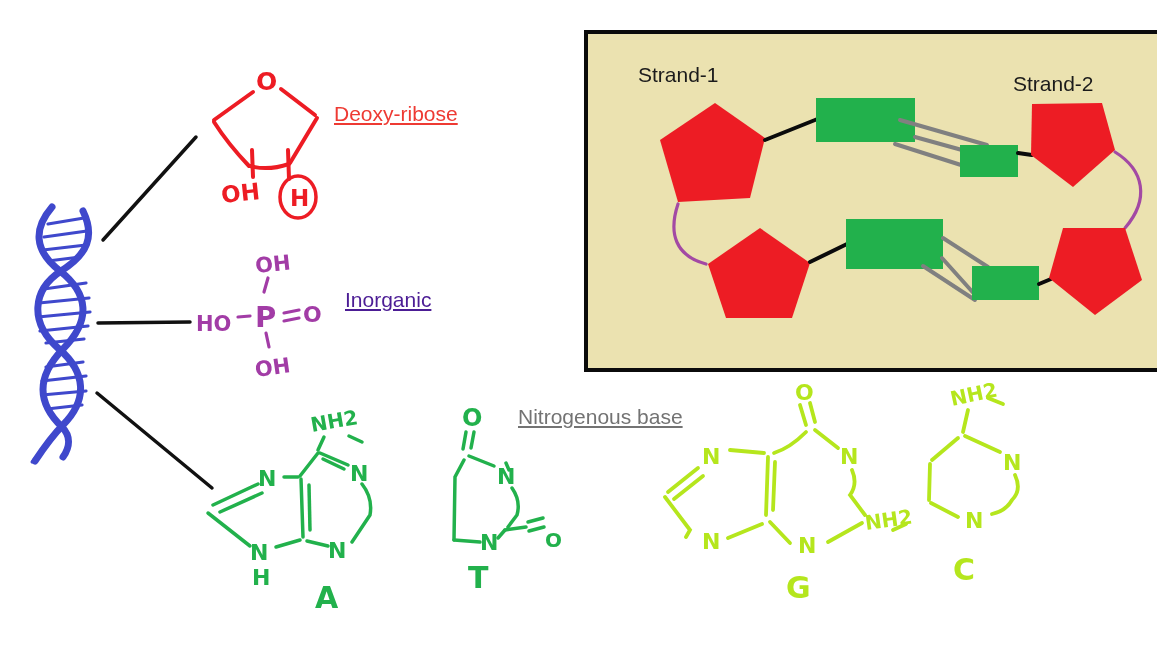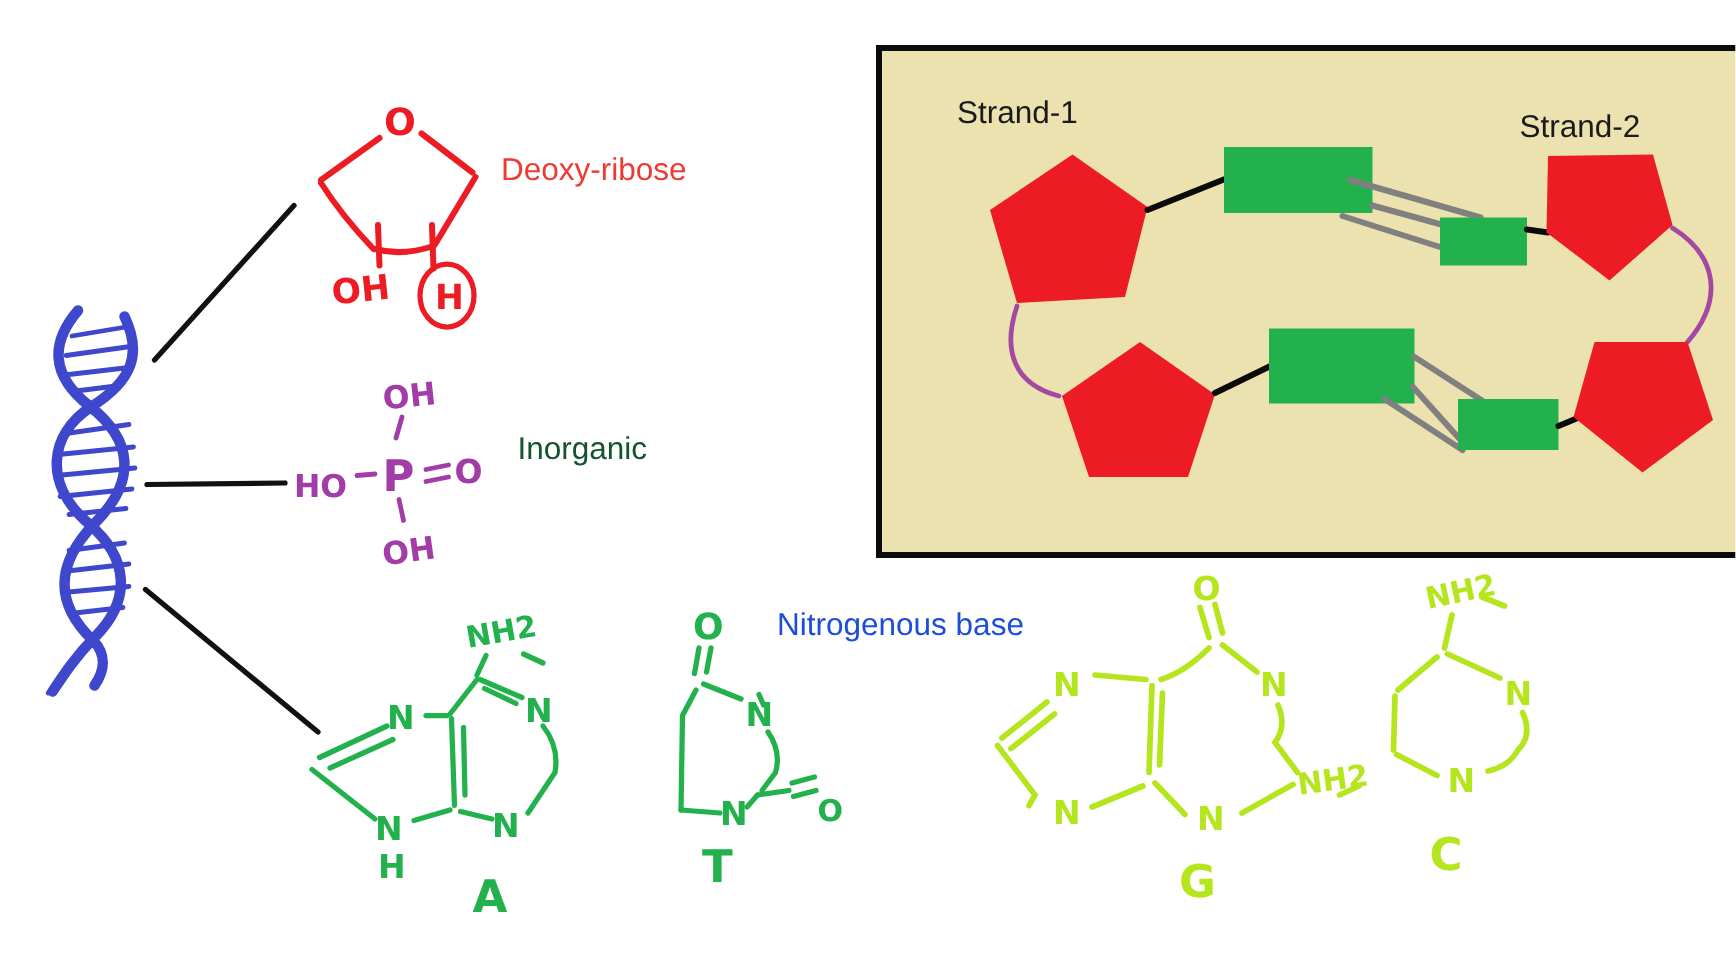--- a/index.html
+++ b/index.html
@@ -1,20 +1,20 @@
 <!DOCTYPE html>
 <html><head>
 <meta charset="utf-8">
 <style>
   html,body{margin:0;padding:0;background:#ffffff;}
   #stage{
     position:relative;width:1157px;height:645px;background:#ffffff;overflow:hidden;
     font-family:"Liberation Sans", sans-serif;
   }
-  .typed-label{position:absolute;font-size:21px;line-height:31px;white-space:nowrap;}
+  .typed-label{position:absolute;font-size:21px;line-height:31px;white-space:nowrap;text-decoration:underline;}
   #sketch-layer{position:absolute;left:0;top:0;}
   #pairing-box{
     position:absolute;left:549px;top:30px;width:580px;height:342px;
     box-sizing:border-box;border:4px solid #0b0b0b;
   }
   #pairing-box svg{display:block;}
   .strand-label{font-size:21px;fill:#1b1b1b;font-family:"Liberation Sans",sans-serif;}
   text{font-family:"DejaVu Sans",sans-serif;}
 </style>
 </head>
@@ -169,24 +169,24 @@
       <text x="952" y="406" font-size="20" transform="rotate(-12 952 406)">NH2</text>
       <text x="1003" y="470" font-size="22">N</text>
       <text x="965" y="528" font-size="22">N</text>
       <text x="953" y="580" font-size="30">C</text>
     </g>
   </svg>
 
   <div class="typed-label" style="left:334px;top:98px;color:#ee3a33;">
     <div>Deoxy-ribose</div>
   </div>
-  <div class="typed-label" style="left:345px;top:284px;color:#14532d;">
+  <div class="typed-label" style="left:345px;top:284px;color:#4c1d95;">
     <div>Inorganic</div>
   </div>
-  <div class="typed-label" style="left:518px;top:401px;color:#1d4ed8;">Nitrogenous base</div>
+  <div class="typed-label" style="left:518px;top:401px;color:#737373;">Nitrogenous base</div>
 
   <div id="pairing-box" style="background:#ebe2b0;margin-left:35px;">
     <svg width="572" height="334" viewBox="0 0 572 334">
 
       <text x="50" y="48" class="strand-label">Strand-1</text>
       <text x="425" y="57" class="strand-label">Strand-2</text>
 
       <polygon points="127,69 177,104 162,164 90,168 72,106" fill="#ed1c24"></polygon>
       <line x1="177" y1="106" x2="232" y2="84" stroke="#0b0b0b" stroke-width="4" stroke-linecap="round"></line>
       <rect x="228" y="64" width="99" height="44" fill="#22b14c"></rect>

